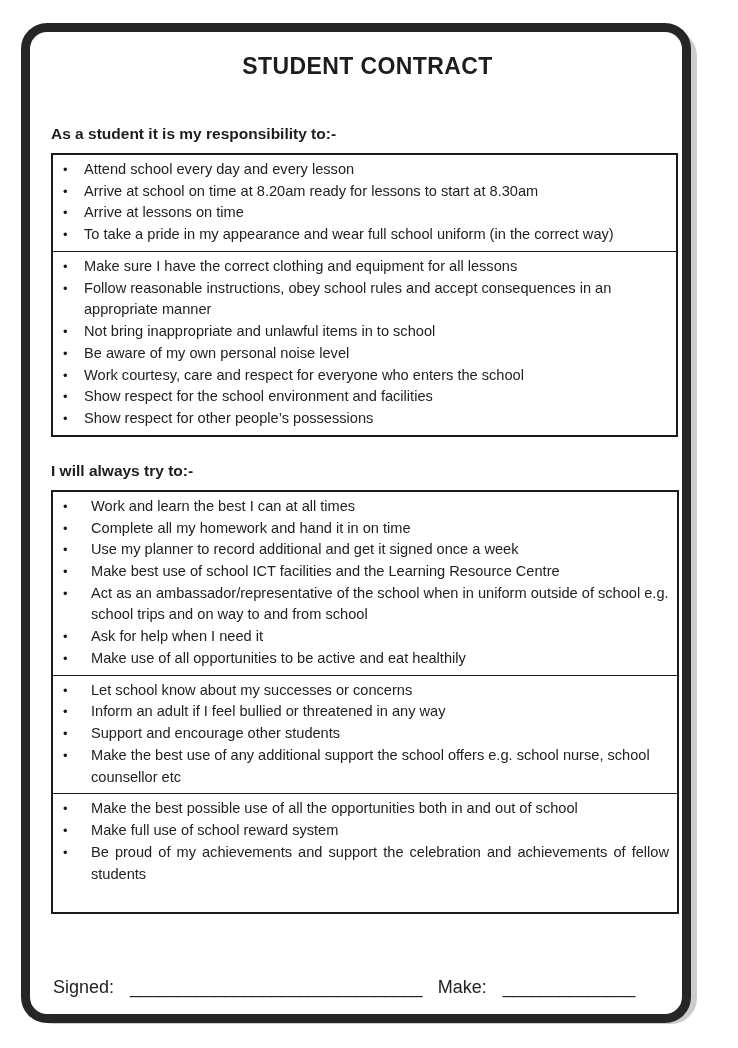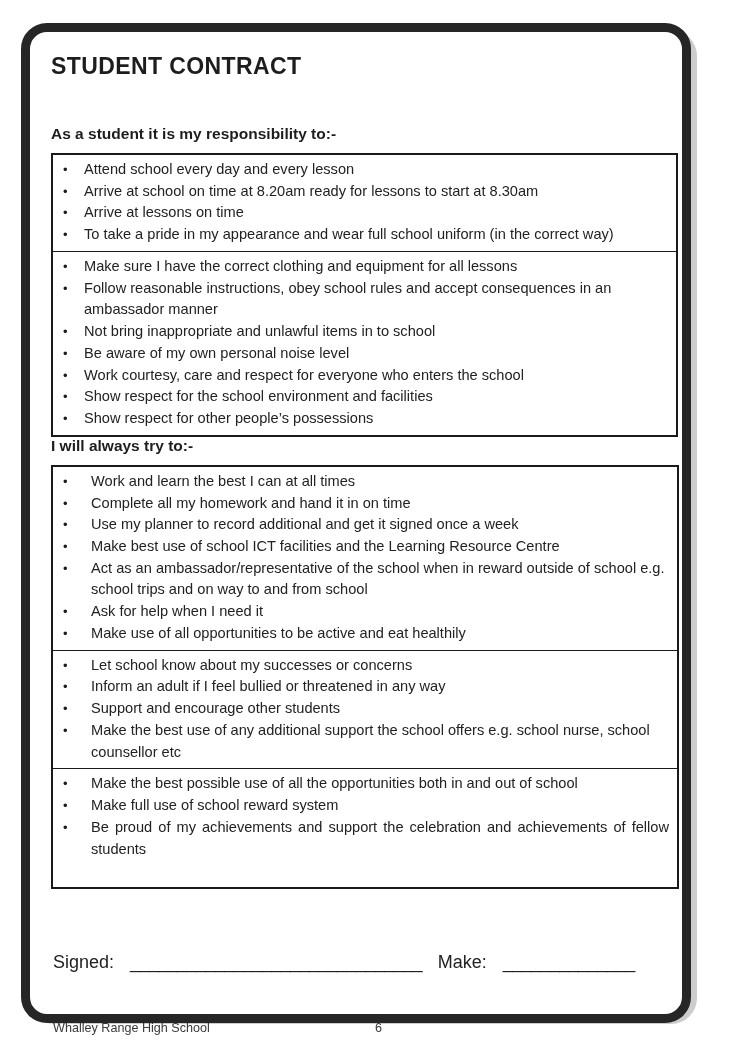--- a/index.html
+++ b/index.html
@@ -42,38 +42,39 @@
     left: 30px;
     top: 32px;
     width: 676px;
     height: 980px;
     box-sizing: border-box;
     padding: 14px 22px 0 21px;
   }
 
   
   .doc-title {
+    text-align: center;
     font-size: 23px;
     font-weight: bold;
     letter-spacing: 0.4px;
     color: #1d1d1d;
     margin: 7px 0 0 0;
     padding: 0;
   }
 
   
   .section-heading {
     font-size: 15.5px;
     font-weight: bold;
     color: #1d1d1d;
     margin: 0;
     padding: 0;
   }
   #heading-1 { margin-top: 45px; }
-  #heading-2 { }
+  #heading-2 { margin-top: 25px; }
 
   
   .bullet-table {
     border: 2px solid #1a1a1a;
     margin-top: 10px;
     background: #ffffff;
     width: 627px;
     box-sizing: border-box;
   }
   #table-2 { width: 628px; }
@@ -182,21 +183,21 @@
       </div>
     </div>
 
     <div class="bullet-block">
       <div class="bullet-row">
         <span class="bullet-mark">•</span>
         <span class="bullet-text">Make sure I have the correct clothing and equipment for all lessons</span>
       </div>
       <div class="bullet-row">
         <span class="bullet-mark">•</span>
-        <span class="bullet-text">Follow reasonable instructions, obey school rules and accept consequences in an ambassador manner</span>
+        <span class="bullet-text">Follow reasonable instructions, obey school rules and accept consequences in an appropriate manner</span>
       </div>
       <div class="bullet-row">
         <span class="bullet-mark">•</span>
         <span class="bullet-text">Not bring inappropriate and unlawful items in to school</span>
       </div>
       <div class="bullet-row">
         <span class="bullet-mark">•</span>
         <span class="bullet-text">Be aware of my own personal noise level</span>
       </div>
       <div class="bullet-row">
@@ -231,21 +232,21 @@
       <div class="bullet-row">
         <span class="bullet-mark">•</span>
         <span class="bullet-text">Use my planner to record additional and get it signed once a week</span>
       </div>
       <div class="bullet-row">
         <span class="bullet-mark">•</span>
         <span class="bullet-text">Make best use of school ICT facilities and the Learning Resource Centre</span>
       </div>
       <div class="bullet-row">
         <span class="bullet-mark">•</span>
-        <span class="bullet-text">Act as an ambassador/representative of the school when in reward outside of school e.g. school trips and on way to and from school</span>
+        <span class="bullet-text">Act as an ambassador/representative of the school when in uniform outside of school e.g. school trips and on way to and from school</span>
       </div>
       <div class="bullet-row">
         <span class="bullet-mark">•</span>
         <span class="bullet-text">Ask for help when I need it</span>
       </div>
       <div class="bullet-row">
         <span class="bullet-mark">•</span>
         <span class="bullet-text">Make use of all opportunities to be active and eat healthily</span>
       </div>
     </div>

